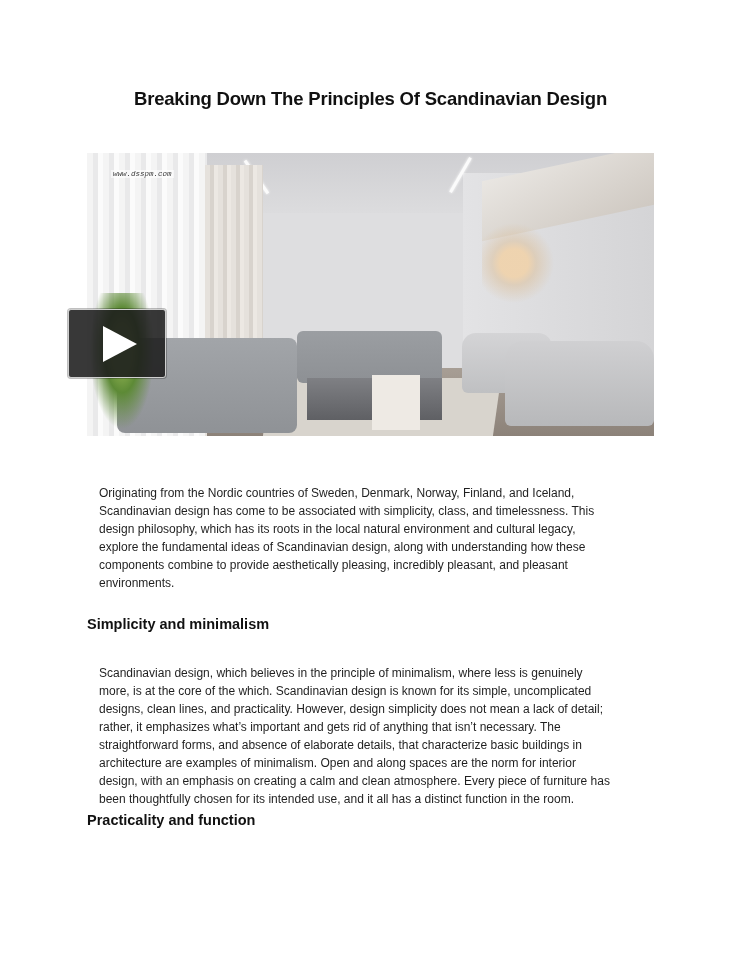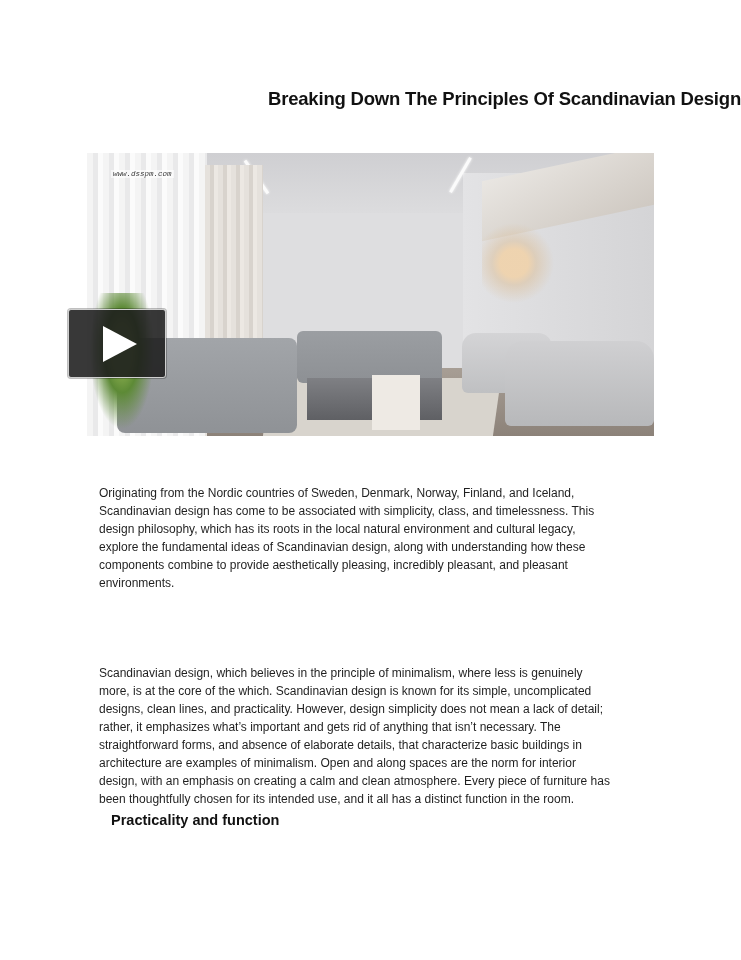--- a/index.html
+++ b/index.html
@@ -1,19 +1,19 @@
 <!DOCTYPE html>
 <html><head>
 <meta charset="utf-8">
 <style>
   html, body { margin: 0; padding: 0; background: #ffffff; }
   body { width: 741px; height: 960px; position: relative; overflow: hidden;
          font-family: "Liberation Sans", "DejaVu Sans", sans-serif; color: #1a1a1a; }
   .page { position: absolute; left: 0; top: 0; width: 741px; height: 960px; background: #fff; }
-  .title { position: absolute; left: 0; width: 741px; top: 88px; text-align: right;
+  .title { position: absolute; left: 0; width: 741px; top: 88px; text-align: center;
            font-weight: bold; font-size: 18.5px; letter-spacing: -0.2px; color: #111; }
   .hero { position: absolute; left: 87px; top: 153px; width: 567px; height: 283px; overflow: hidden;
           background: linear-gradient(180deg, #d9d9dc 0%, #e4e4e6 30%, #d7d7d9 60%, #b9b7b5 100%); font-family: Liberation Mono, monospace; }
   
   .ceiling { position: absolute; left: 0; top: 0; width: 567px; height: 60px;
              background: linear-gradient(180deg, #cfcfd2, #dcdcde); }
   .curtain-a { position: absolute; left: 0; top: 0; width: 120px; height: 283px;
                background: repeating-linear-gradient(90deg, #f4f4f4 0 6px, #e9e9ea 6px 11px, #fbfbfb 11px 16px); }
   .curtain-b { position: absolute; left: 118px; top: 12px; width: 58px; height: 271px;
                background: repeating-linear-gradient(90deg, #e5e1dc 0 5px, #d8d3cd 5px 9px, #ece8e3 9px 13px); }
@@ -91,27 +91,28 @@
 
   <p class="para" style="top:472px;">
     <span class="ln">Originating from the Nordic countries of Sweden, Denmark, Norway, Finland, and Iceland,</span>
     <span class="ln">Scandinavian design has come to be associated with simplicity, class, and timelessness. This</span>
     <span class="ln">design philosophy, which has its roots in the local natural environment and cultural legacy,</span>
     <span class="ln">explore the fundamental ideas of Scandinavian design, along with understanding how these</span>
     <span class="ln">components combine to provide aesthetically pleasing, incredibly pleasant, and pleasant</span>
     <span class="ln">environments.</span>
   </p>
 
+  <div class="heading" style="top:616px;">Simplicity and minimalism</div>
 
   <p class="para" style="top:652px;">
     <span class="ln">Scandinavian design, which believes in the principle of minimalism, where less is genuinely</span>
     <span class="ln">more, is at the core of the which. Scandinavian design is known for its simple, uncomplicated</span>
     <span class="ln">designs, clean lines, and practicality. However, design simplicity does not mean a lack of detail;</span>
     <span class="ln">rather, it emphasizes what’s important and gets rid of anything that isn’t necessary. The</span>
     <span class="ln">straightforward forms, and absence of elaborate details, that characterize basic buildings in</span>
     <span class="ln">architecture are examples of minimalism. Open and along spaces are the norm for interior</span>
     <span class="ln">design, with an emphasis on creating a calm and clean atmosphere. Every piece of furniture has</span>
     <span class="ln">been thoughtfully chosen for its intended use, and it all has a distinct function in the room.</span>
   </p>
 
-  <div class="heading" style="top:812px;margin-left:24px;">Practicality and function</div>
+  <div class="heading" style="top:812px;">Practicality and function</div>
 
 </div>
 
 </body></html>

